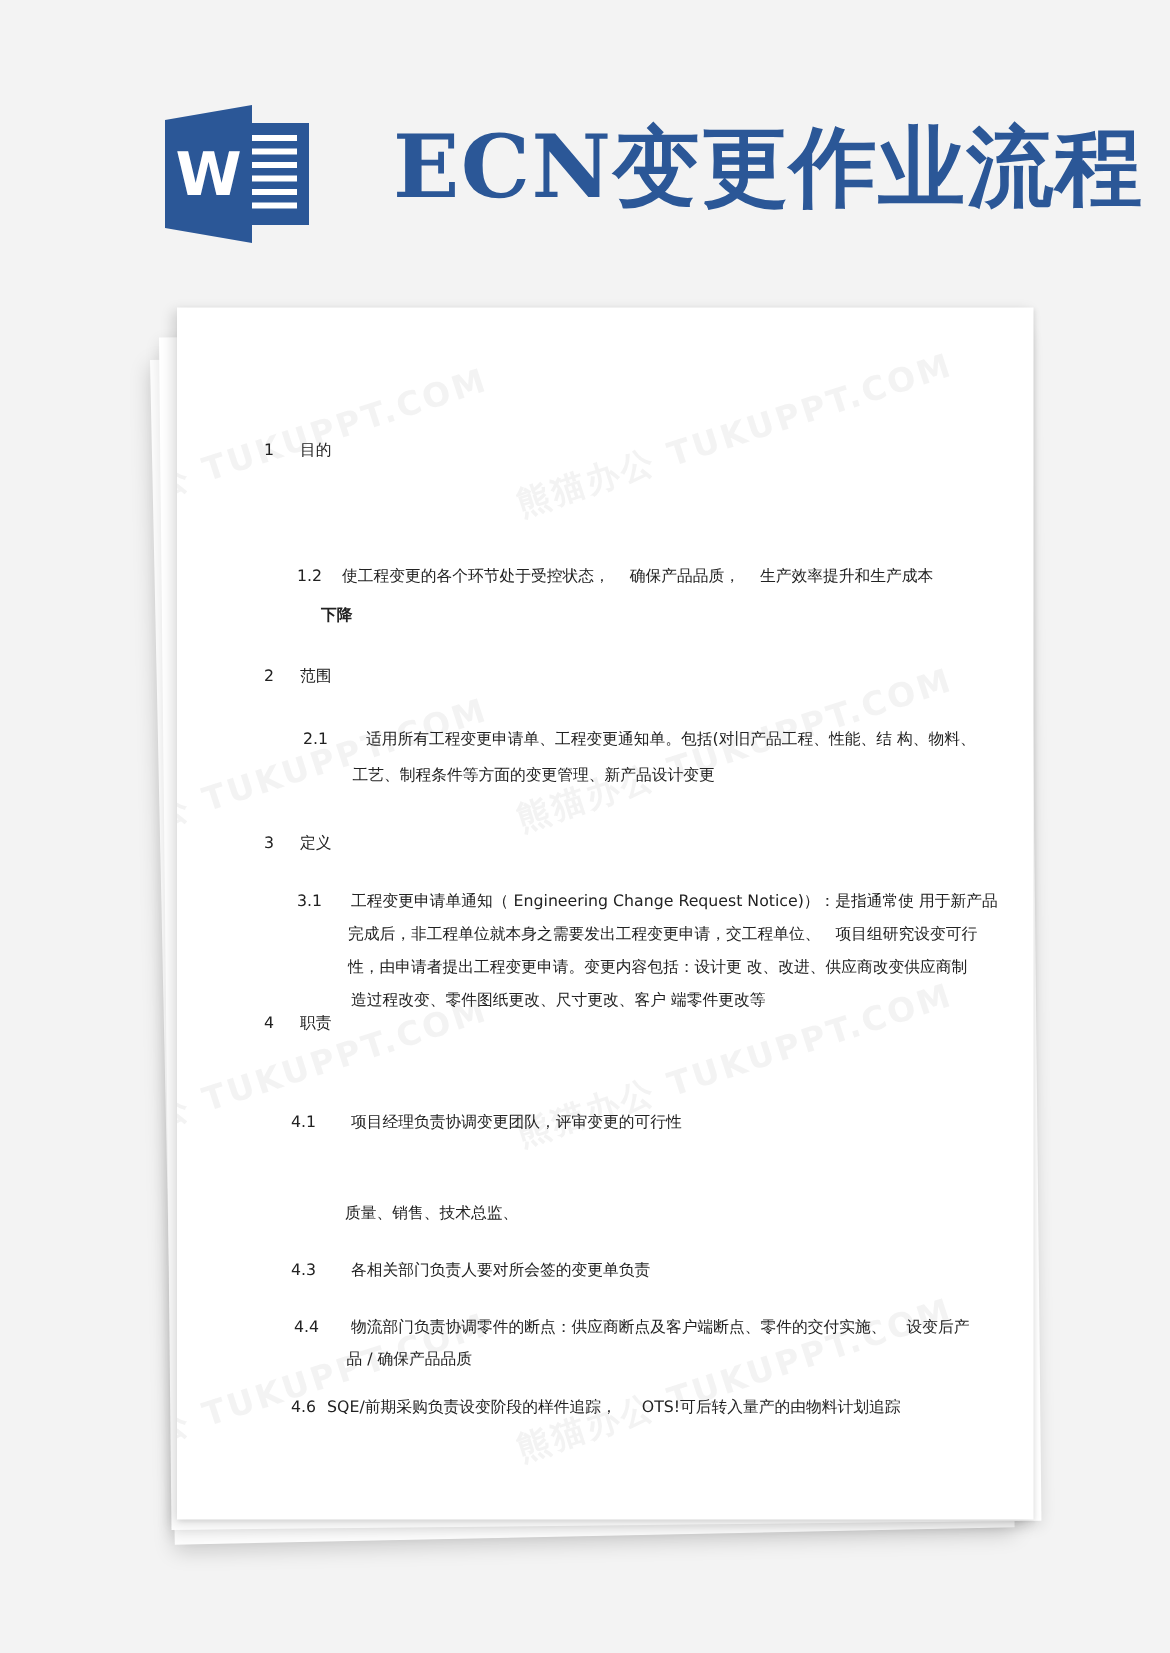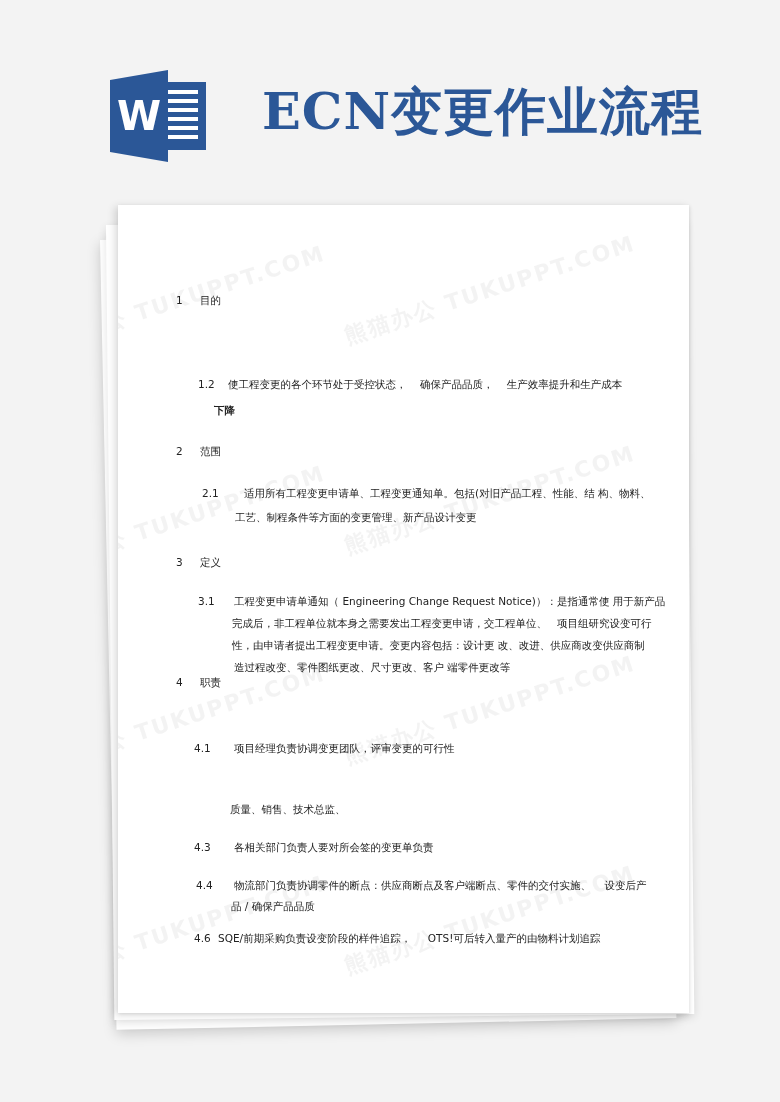--- a/index.html
+++ b/index.html
@@ -6,21 +6,21 @@
   body {
     width:780px; height:1102px; overflow:hidden; position:relative;
     background:#f3f3f3;
     font-family:"DejaVu Sans", "Liberation Sans", sans-serif;
   }
   .header { position:absolute; left:0; top:0; width:780px; height:190px; }
   .word-icon { position:absolute; left:108px; top:70px; width:100px; height:92px; }
   .title {
     position:absolute; left:262px; top:76px;
     font-family:"DejaVu Serif", "Liberation Serif", serif;
-    font-size:51px; font-weight:bold; color:#2b5797; letter-spacing:1px;
+    font-size:58px; font-weight:bold; color:#2b5797; letter-spacing:1px;
     line-height:70px; white-space:nowrap;
   }
   .page-back-2 {
     position:absolute; left:100px; top:240px; width:560px; height:790px;
     background:#fff; transform:rotate(-1.2deg); transform-origin:left top;
     box-shadow:0 4px 14px rgba(0,0,0,0.18);
   }
   .page-back-1 {
     position:absolute; left:106px; top:225px; width:580px; height:795px;
     background:#fff; transform:rotate(-0.6deg); transform-origin:left top;

